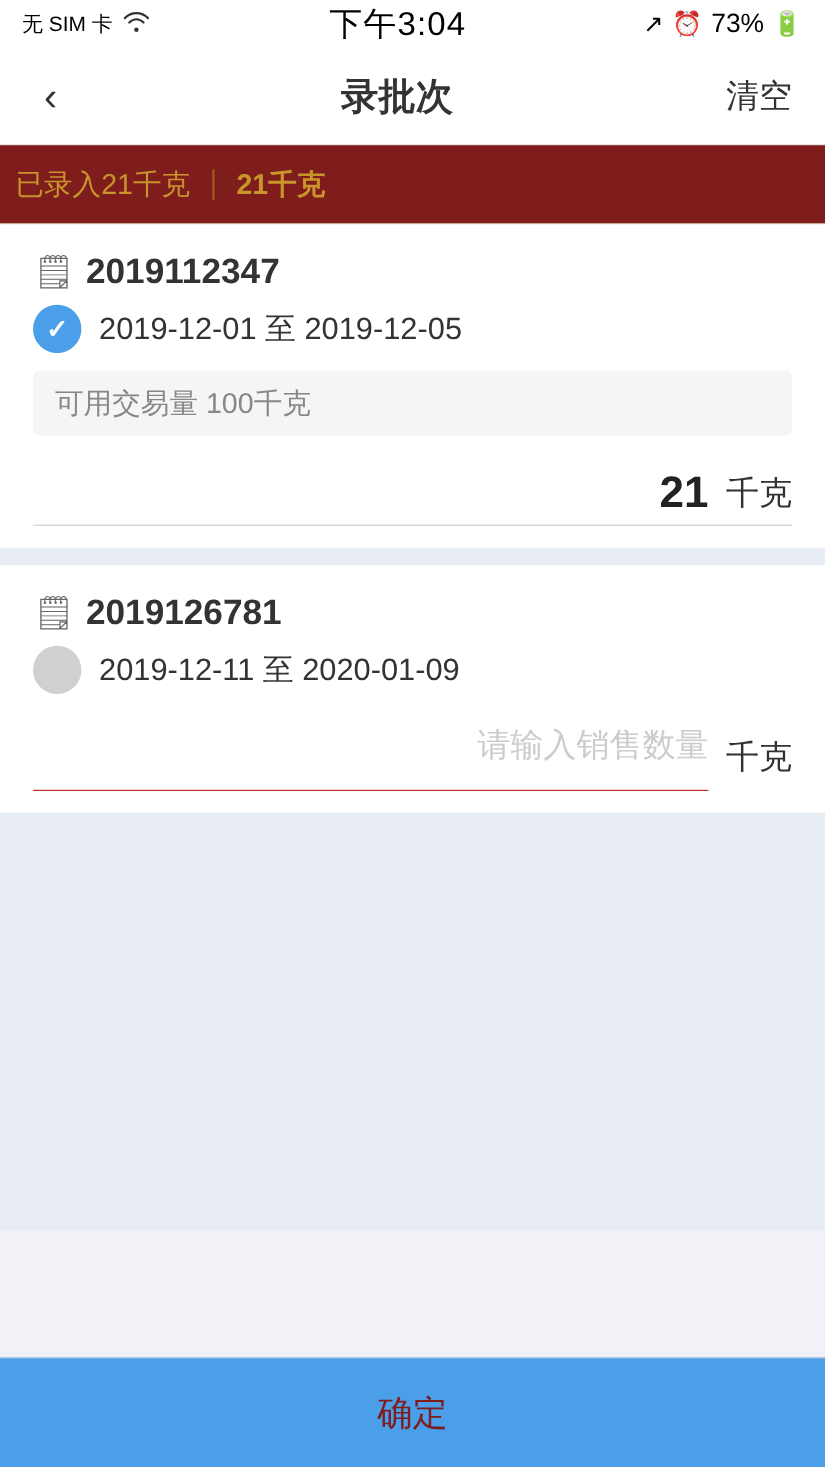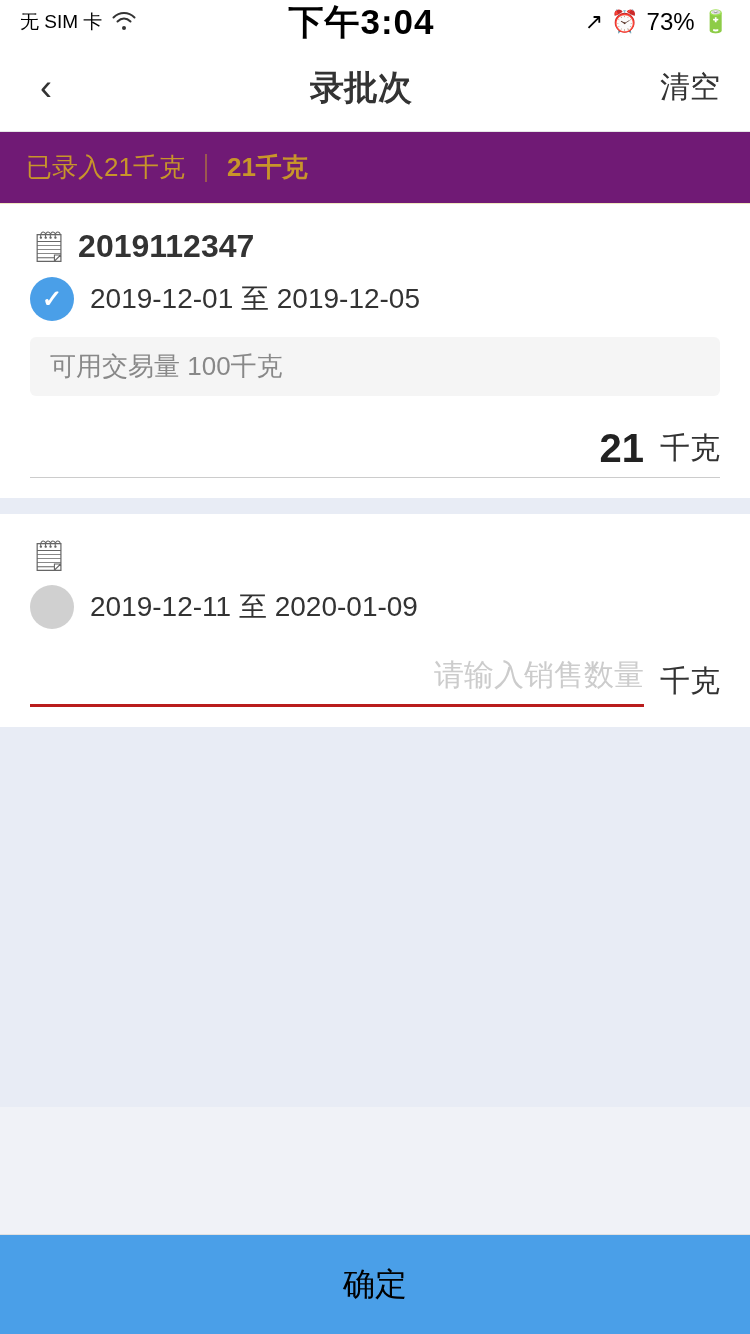--- a/index.html
+++ b/index.html
@@ -24,22 +24,22 @@
       font-size: 28px;
     }
     .status-left {
       display: flex;
       align-items: flex-end;
       gap: 8px;
       font-size: 19px;
       font-weight: 500;
     }
     .status-center {
-      font-size: 35px;
-      font-weight: 700;
+      font-size: 30px;
+      font-weight: 400;
       letter-spacing: 1px;
     }
     .status-right {
       display: flex;
       align-items: center;
       gap: 8px;
       font-size: 24px;
     }
 
     
@@ -65,22 +65,22 @@
       color: #333;
     }
     .nav-clear {
       font-size: 30px;
       color: #333;
       cursor: pointer;
     }
 
     
     .info-banner {
-      background: #701a75;
-      padding: 18px 26px;
+      background: #7f1d1d;
+      padding: 18px 14px;
       display: flex;
       align-items: center;
       gap: 20px;
       border-bottom: 1px solid #f0e8c0;
     }
     .info-banner-text {
       font-size: 26px;
       color: #c8952a;
       font-weight: 500;
     }
@@ -196,24 +196,24 @@
       display: flex;
       align-items: center;
       justify-content: flex-end;
       gap: 16px;
       padding: 10px 30px 20px 30px;
       background: #fff;
     }
     .input-placeholder-text {
       font-size: 30px;
       color: #ccc;
-      border-bottom: 3px solid #b91c1c;
+      border-bottom: 1px solid #b91c1c;
       flex: 1;
       text-align: right;
-      padding-bottom: 8px;
+      padding-bottom: 20px;
     }
     .input-unit {
       font-size: 30px;
       color: #333;
     }
 
     
     .empty-area {
       background: #e8ecf5;
       flex: 1;
@@ -240,21 +240,21 @@
       color: #333;
       background: #fff;
       cursor: pointer;
     }
     .btn-confirm {
       flex: 1;
       display: flex;
       align-items: center;
       justify-content: center;
       font-size: 32px;
-      color: #000000;
+      color: #7f1d1d;
       background: #4a9fe8;
       cursor: pointer;
     }
 
     .main-content {
       padding-bottom: 100px;
     }
   </style>
 </head>
 <body>
@@ -315,20 +315,21 @@
       </div>
     </div>
   </div>
 
   <div class="section-divider"></div>
 
   <div class="batch-card">
     <div class="batch-item">
       <div class="batch-header">
         <span class="batch-id-icon">🗒</span>
+        <span class="batch-id">2019126781</span>
       </div>
       <div class="batch-date-row">
         <div class="radio-circle unselected">
           <span class="radio-check"></span>
         </div>
         <span class="batch-date">2019-12-11 至 2020-01-09</span>
       </div>
     </div>
 
     <div class="input-placeholder-row">

